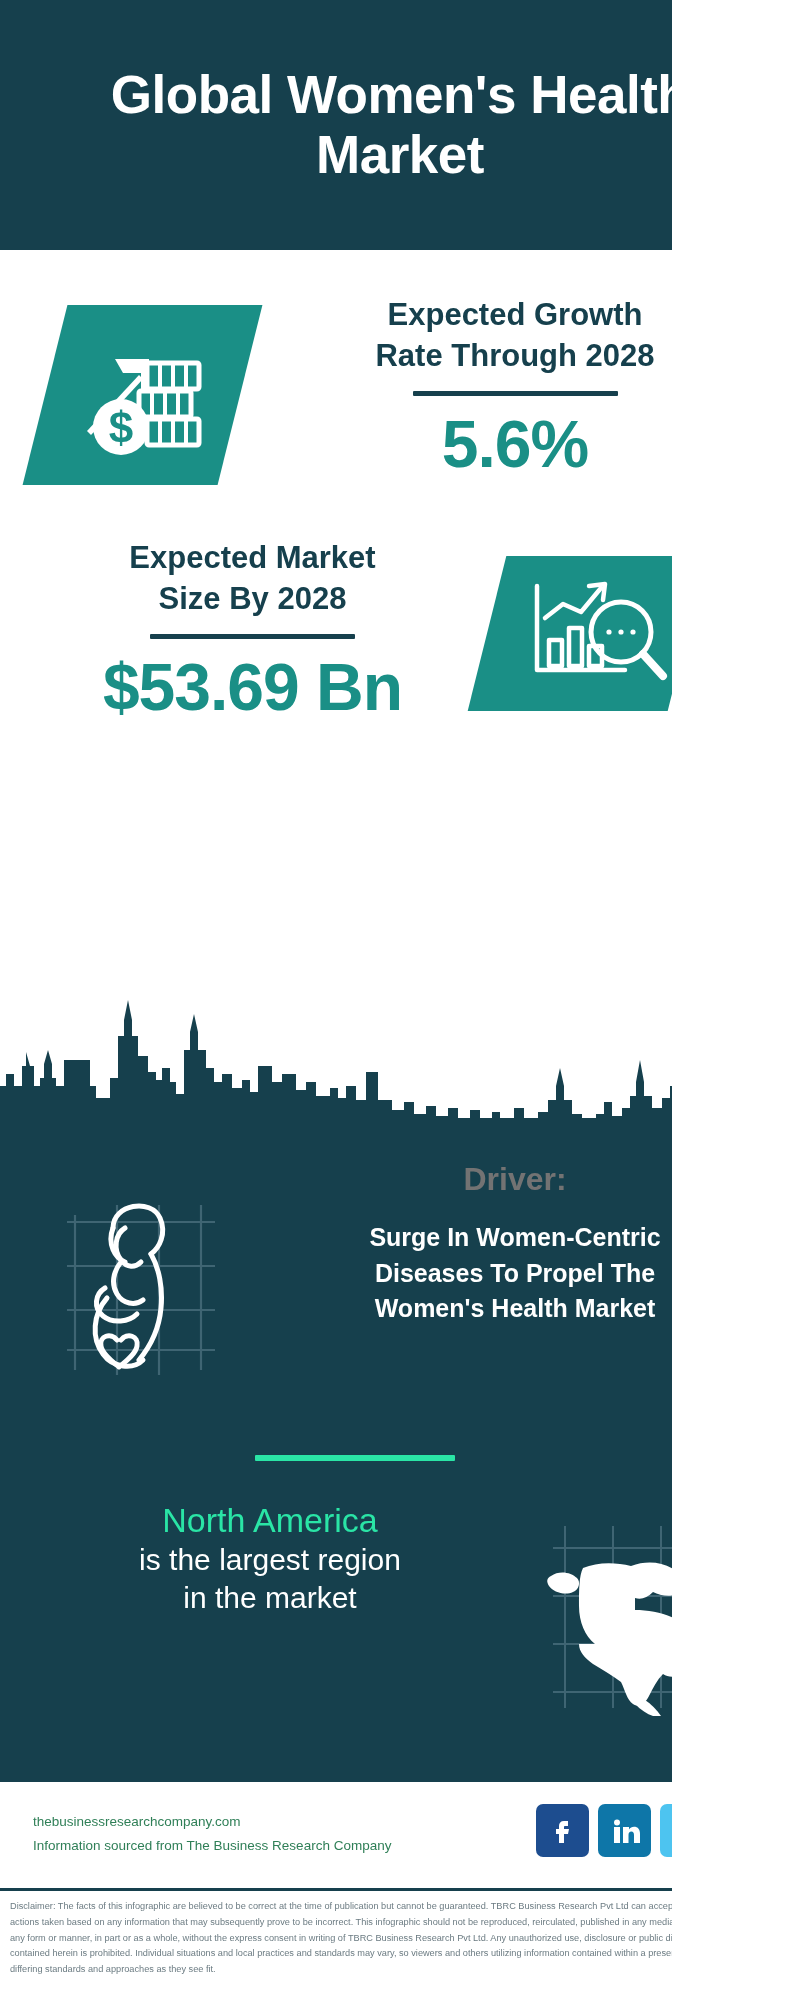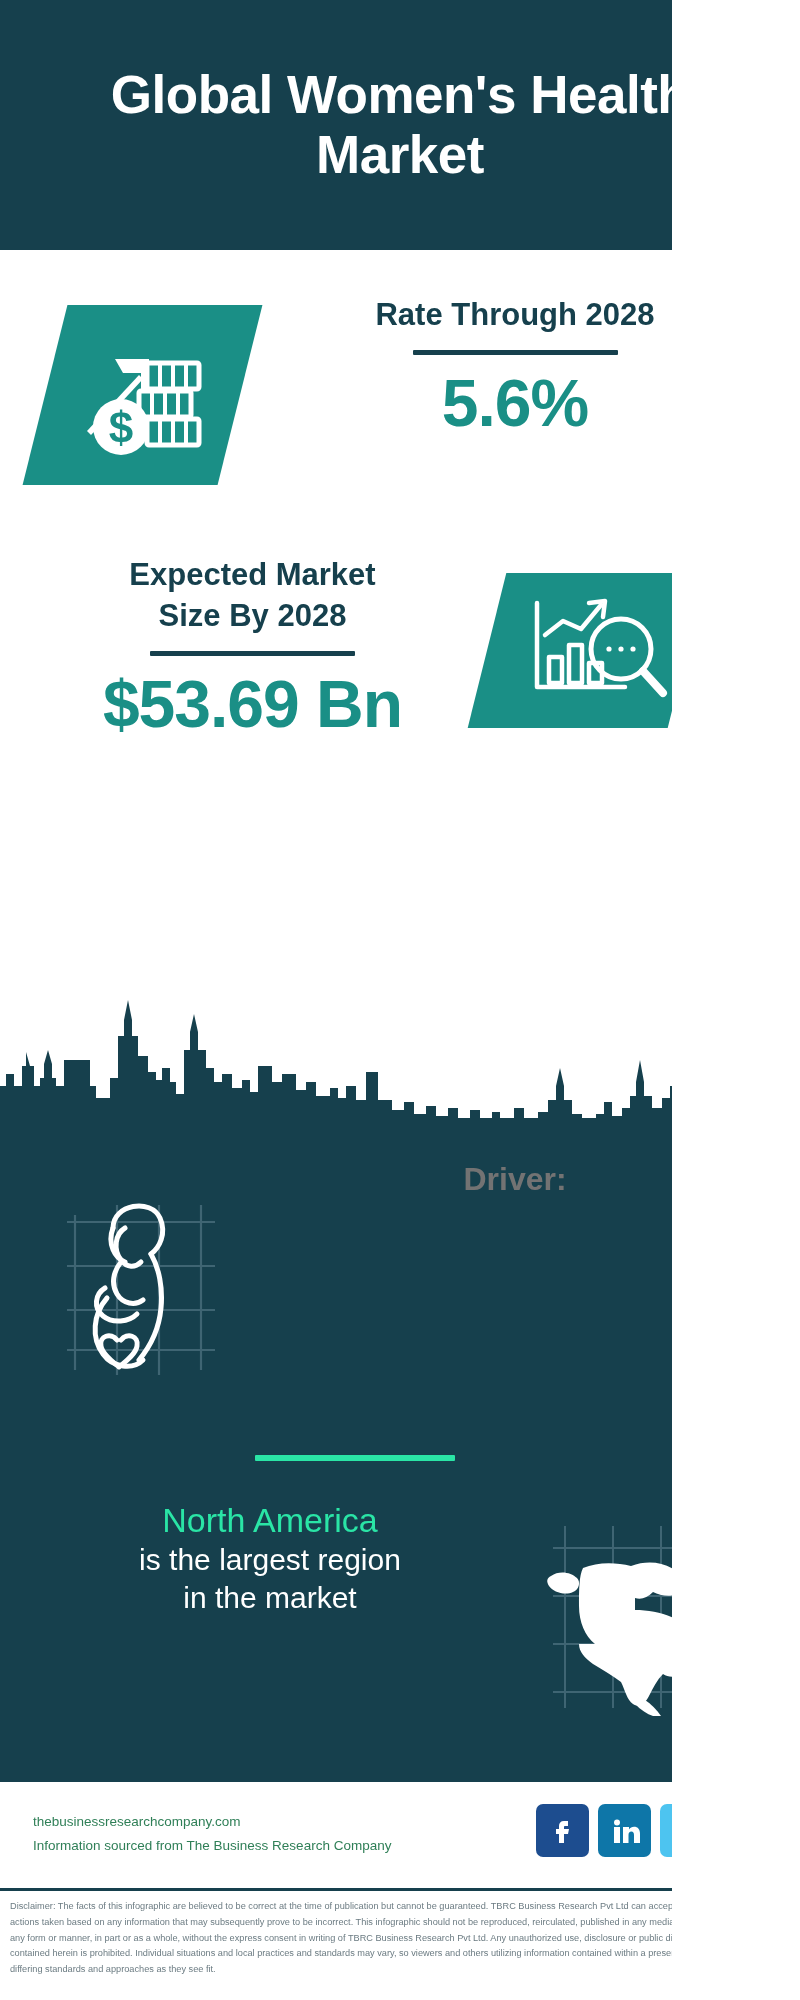--- a/index.html
+++ b/index.html
@@ -41,21 +41,21 @@
   }
   .rule-dark{
     width:205px;height:5px;background:#16404d;margin:14px auto 0 auto;border-radius:1px;
   }
   .kpi-value-teal{
     color:#1a8f86;font-size:66px;font-weight:bold;line-height:1.05;margin-top:14px;
     letter-spacing:-1px;
   }
 
   
-  .size-block{position:absolute;left:0;top:305px;width:800px;height:240px;}
+  .size-block{position:absolute;left:0;top:288px;width:800px;height:240px;}
   .size-text{position:absolute;left:25px;top:0px;width:455px;text-align:center;}
   .size-para{left:487px;top:18px;width:200px;height:155px;}
   .size-icon-wrap{position:absolute;left:497px;top:28px;width:185px;height:135px;}
 
   
   .skyline{
     position:absolute;left:0;top:990px;width:800px;height:140px;
   }
   .dark-body{
     position:absolute;left:0;top:1118px;width:800px;height:662px;background:#16404d;
@@ -150,20 +150,21 @@
             <line x1="118" y1="104" x2="118" y2="130" stroke="#ffffff" stroke-width="4"></line>
             <line x1="131" y1="104" x2="131" y2="130" stroke="#ffffff" stroke-width="4"></line>
 
             <circle cx="66" cy="112" r="28" fill="#ffffff"></circle>
             <text x="66" y="128" font-size="44" font-weight="bold" font-family="Liberation Sans, sans-serif" fill="#1a8f86" text-anchor="middle">$</text>
           </g>
         </svg>
       </div>
 
       <div class="growth-text">
+        <div class="kpi-label">Expected Growth</div>
         <div class="kpi-label">Rate Through 2028</div>
         <div class="rule-dark"></div>
         <div class="kpi-value-teal">5.6%</div>
       </div>
     </div>
 
     <div class="size-block">
       <div class="size-text">
         <div class="kpi-label">Expected Market</div>
         <div class="kpi-label">Size By 2028</div>
@@ -232,20 +233,25 @@
 
           <path d="M52 118 C38 134 36 158 48 174 C58 188 78 190 88 180"></path>
 
           <path d="M62 160 C56 152 44 156 46 166 C47 174 58 182 64 187 C70 182 81 174 82 166 C84 156 72 152 66 160"></path>
         </g>
       </svg>
     </div>
 
     <div class="driver-text">
       <div class="driver-head">Driver:</div>
+      <div class="driver-body">
+        <div>Surge In Women-Centric</div>
+        <div>Diseases To Propel The</div>
+        <div>Women's Health Market</div>
+      </div>
     </div>
   </div>
 
   <div class="mint-rule"></div>
 
   <div class="region-block">
     <div class="region-text">
       <div class="region-name">North America</div>
       <div class="region-sub">is the largest region</div>
       <div class="region-sub">in the market</div>

